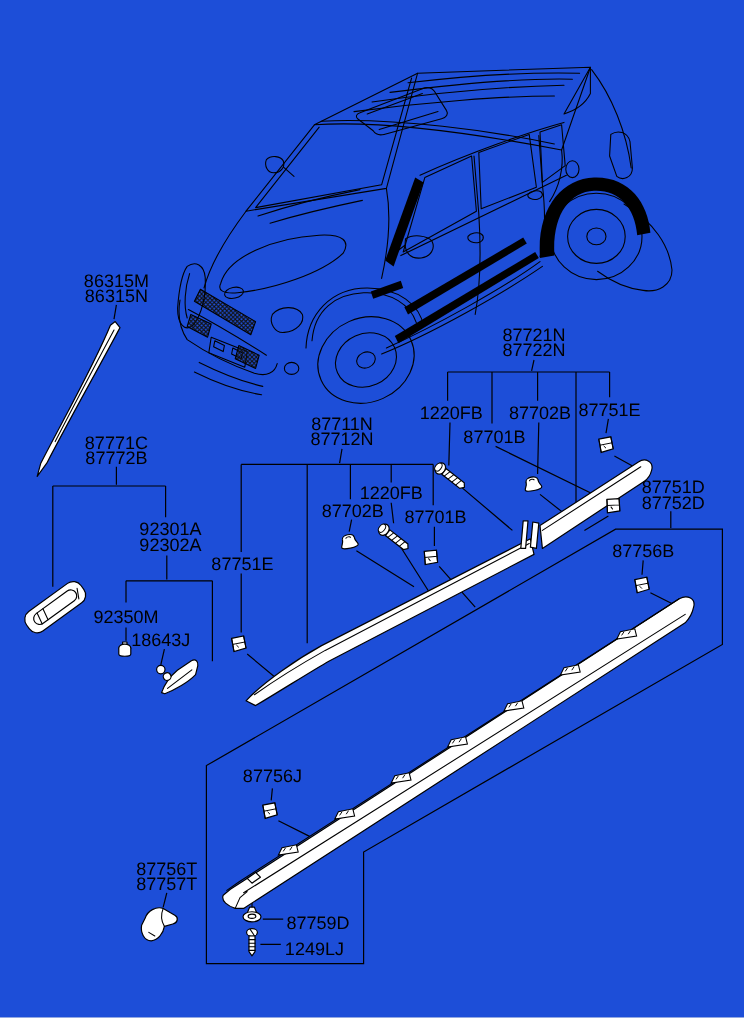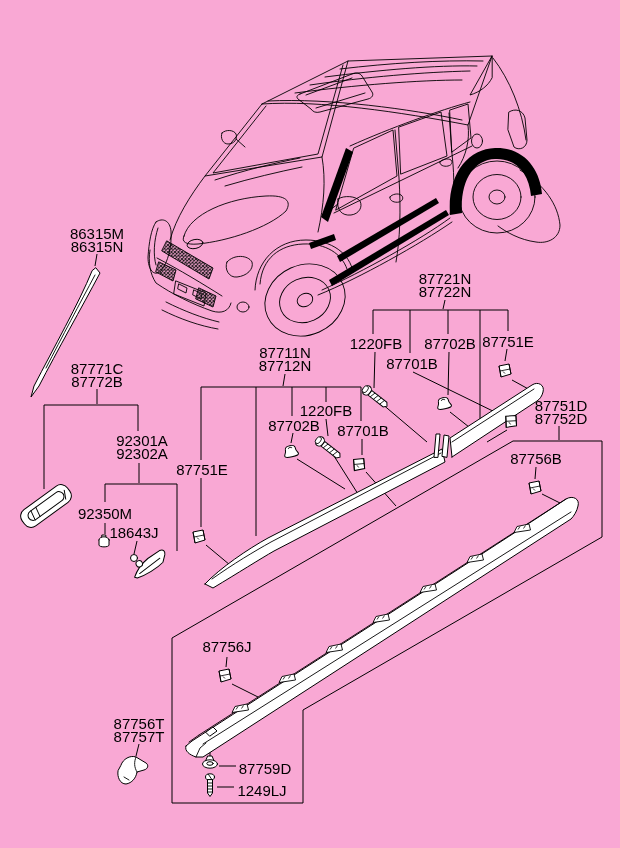--- a/index.html
+++ b/index.html
@@ -1,17 +1,17 @@
 <!DOCTYPE html>
 <html><head>
 <meta charset="utf-8">
 <style>
   html,body{margin:0;padding:0;background:#e8e8e8;}
   #stage{
-    position:relative;width:620px;height:848px;background:#f9a8d4;
+    position:relative;width:620px;height:848px;background:#1d4ed8;
     font-family:"Liberation Sans", sans-serif;overflow:hidden;
   }
   svg{display:block;}
   .lbl{
     font-family:"Liberation Sans", sans-serif;
     font-size:15px;fill:#000;text-anchor:middle;
   }
   .ln{stroke:#000;stroke-width:1;fill:none;}
   .pt{stroke:#000;stroke-width:1;fill:#fff;stroke-linejoin:round;stroke-linecap:round;}
   .thin{stroke:#000;stroke-width:0.9;fill:none;stroke-linejoin:round;stroke-linecap:round;}

